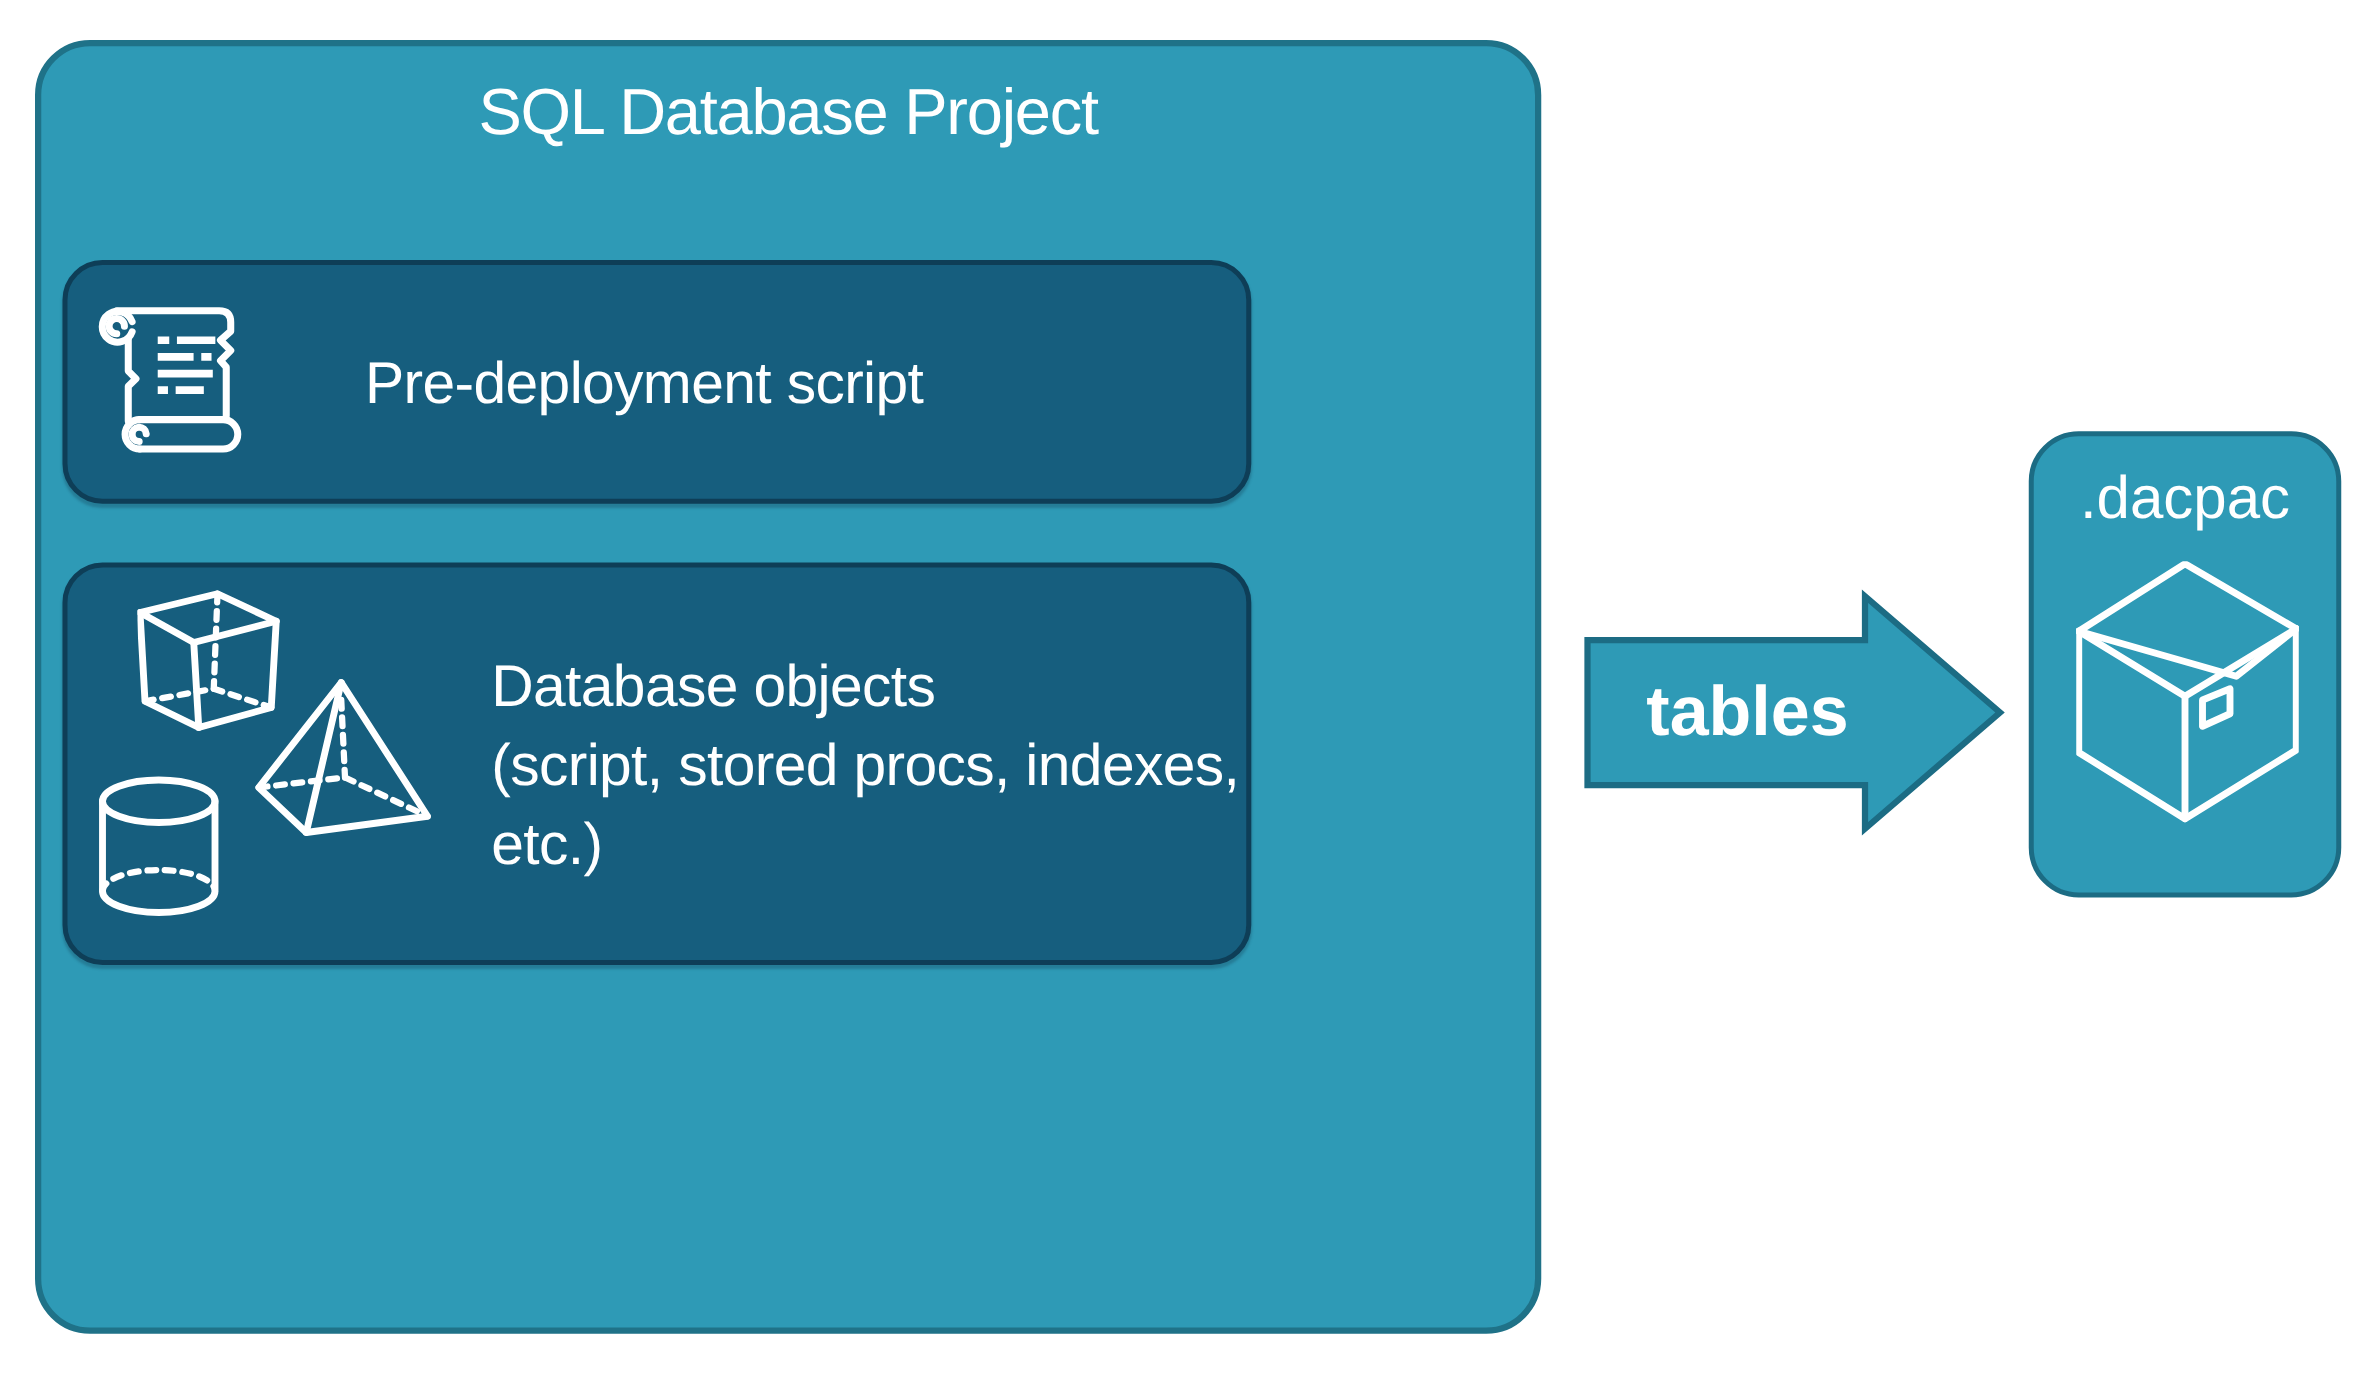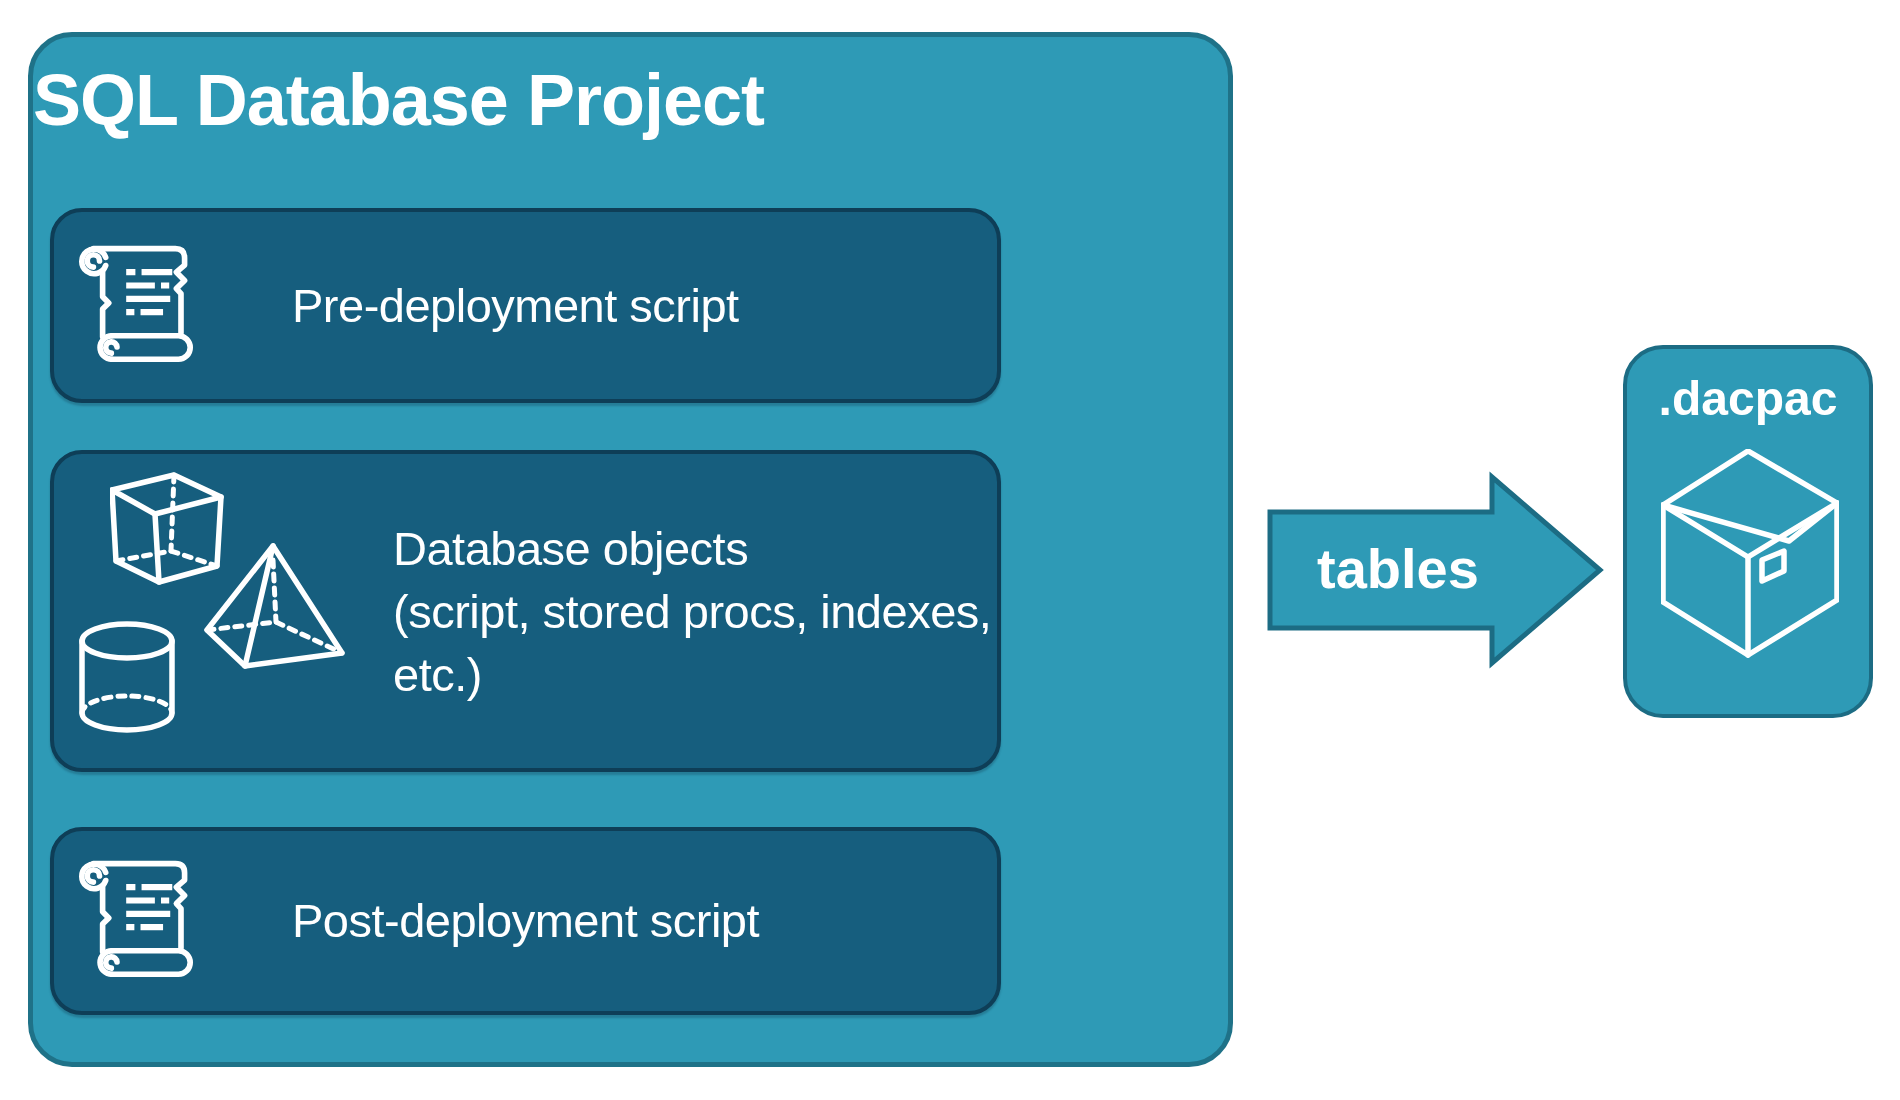--- a/index.html
+++ b/index.html
@@ -7,23 +7,23 @@
     position:relative;width:1900px;height:1100px;overflow:hidden;
     font-family:"Liberation Sans",sans-serif;background:#ffffff;
   }
   .project{
     position:absolute;left:28px;top:32px;width:1205px;height:1035px;
     box-sizing:border-box;border-radius:44px;
     background:var(--outer_fill,#2E9AB6);
     border:5px solid var(--outer_border,#1F7288);
   }
   .project-title{
-    position:absolute;left:0;right:0;top:27px;text-align:left;
-    font-size:72px;line-height:1;letter-spacing:-1px;
-    color:var(--text,#FFFFFF);font-weight:700;white-space:nowrap;
+    position:absolute;left:0;right:0;top:27px;text-align:center;
+    font-size:52px;line-height:1;letter-spacing:-1px;
+    color:var(--text,#FFFFFF);font-weight:400;white-space:nowrap;
   }
   .inner-box{
     position:absolute;left:17px;width:951px;box-sizing:border-box;
     background:var(--inner_fill,#165E7E);
     border:4px solid var(--inner_border,#0E3E57);
     border-radius:32px;display:flex;align-items:center;
     color:var(--text,#FFFFFF);
     box-shadow:0 3px 2px rgba(10,40,60,0.25);
   }
   .box-pre{top:171px;height:195px;}
@@ -46,21 +46,21 @@
     font-size:56px;line-height:1;font-weight:700;color:var(--text,#FFFFFF);
   }
   .dacpac{
     position:absolute;left:1623px;top:345px;width:250px;height:373px;
     box-sizing:border-box;border-radius:40px;
     background:var(--arrow_fill,#2E9AB6);
     border:4px solid var(--arrow_border,#1C6C84);
   }
   .dacpac-label{
     position:absolute;left:0;right:0;top:26px;text-align:center;
-    font-size:48px;line-height:1;font-weight:700;color:var(--text,#FFFFFF);
+    font-size:48px;line-height:1;font-weight:400;color:var(--text,#FFFFFF);
   }
   .package-pos{left:34px;top:100px;}
   svg{display:block;}
   .st{fill:none;stroke:#FFFFFF;stroke-linecap:round;stroke-linejoin:round;}
   .dash{stroke-dasharray:7 7;}
   .bar{stroke-linecap:butt;}
 </style>
 </head>
 <body>
 
@@ -112,38 +112,20 @@
           <path class="st" stroke-width="5.5" d="M 3 21 V 93 A 45 17 0 0 0 93 93 V 21"></path>
           <path class="st dash" stroke-width="5" d="M 3 93 A 45 17 0 0 1 93 93"></path>
         </svg>
       </span>
       <div class="label-block">
         <div>Database objects</div>
         <div>(script, stored procs, indexes, etc.)</div>
       </div>
     </div>
 
-    <div class="inner-box box-post">
-      <span class="icon-abs scroll-pos">
-        <svg width="125" height="125" viewBox="0 0 122 122">
-          <path class="st" stroke-width="5.5" d="M 28 13.5 A 12 12 0 1 0 28 21.5"></path>
-          <path class="st" stroke-width="5.5" d="M 22 17 A 6 6 0 1 0 16 23"></path>
-          <path class="st" stroke-width="5.5" d="M 16 5 H 96 Q 105 5 105 14 V 21 L 97 28 L 105 36 L 97 44 L 101.5 49 V 87"></path>
-          <path class="st" stroke-width="5.5" d="M 25 27 V 52 L 31 58 L 25 64 V 91"></path>
-          <path class="st bar" stroke-width="6" d="M 48 28 H 57 M 63 28 H 93"></path>
-          <path class="st bar" stroke-width="6" d="M 48 41 H 76 M 82 41 H 90"></path>
-          <path class="st bar" stroke-width="6" d="M 48 54 H 91"></path>
-          <path class="st bar" stroke-width="6" d="M 48 67 H 56 M 62 67 H 84"></path>
-          <path class="st" stroke-width="5.5" d="M 34 90 H 99 A 11.5 11.5 0 0 1 99 113 H 34"></path>
-          <path class="st" stroke-width="5.5" d="M 34 113 A 11.5 11.5 0 0 1 22.5 101.5 A 11.5 11.5 0 0 1 34 90"></path>
-          <path class="st" stroke-width="5.5" d="M 39 101 A 5.5 5.5 0 1 0 33.5 107"></path>
-        </svg>
-      </span>
-      <div class="box-label">Post-deployment script</div>
-    </div>
   </div>
 
   <div class="arrow-wrap">
     <svg width="345" height="200" viewBox="0 0 345 200">
       <polygon points="7,42 229,42 229,7 337,100 229,193 229,158 7,158" fill="var(--arrow_fill,#2E9AB6)" stroke="var(--arrow_border,#1C6C84)" stroke-width="5" stroke-linejoin="miter"></polygon>
     </svg>
   </div>
   <div class="arrow-label">tables</div>
 
   <div class="dacpac">

